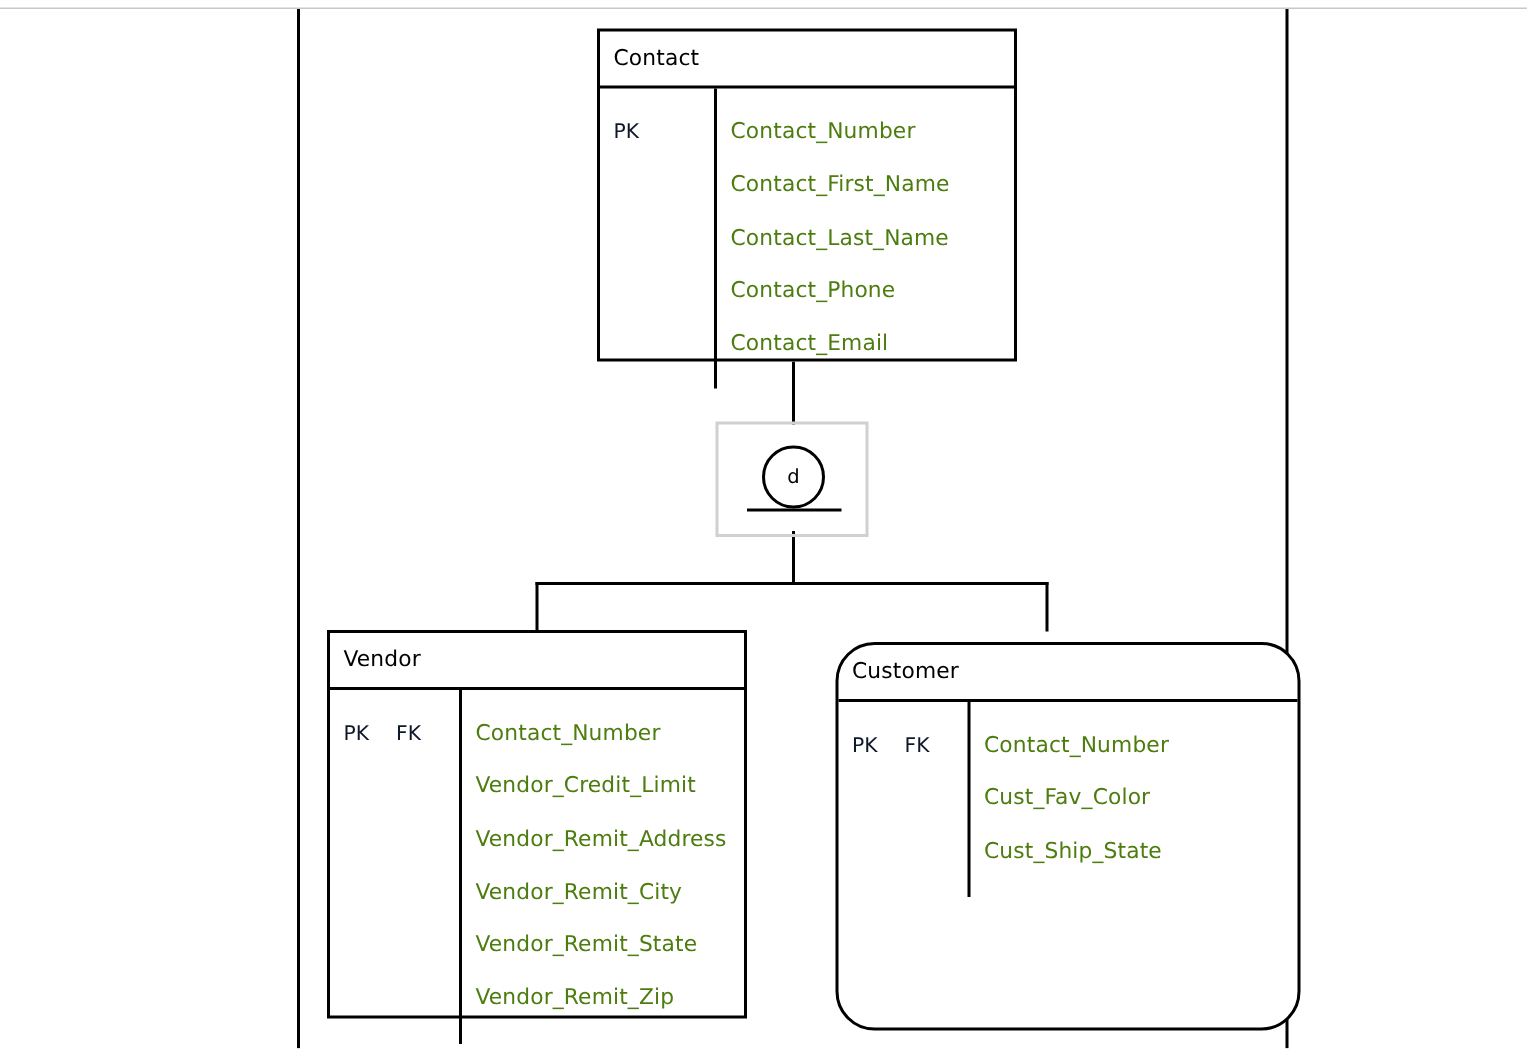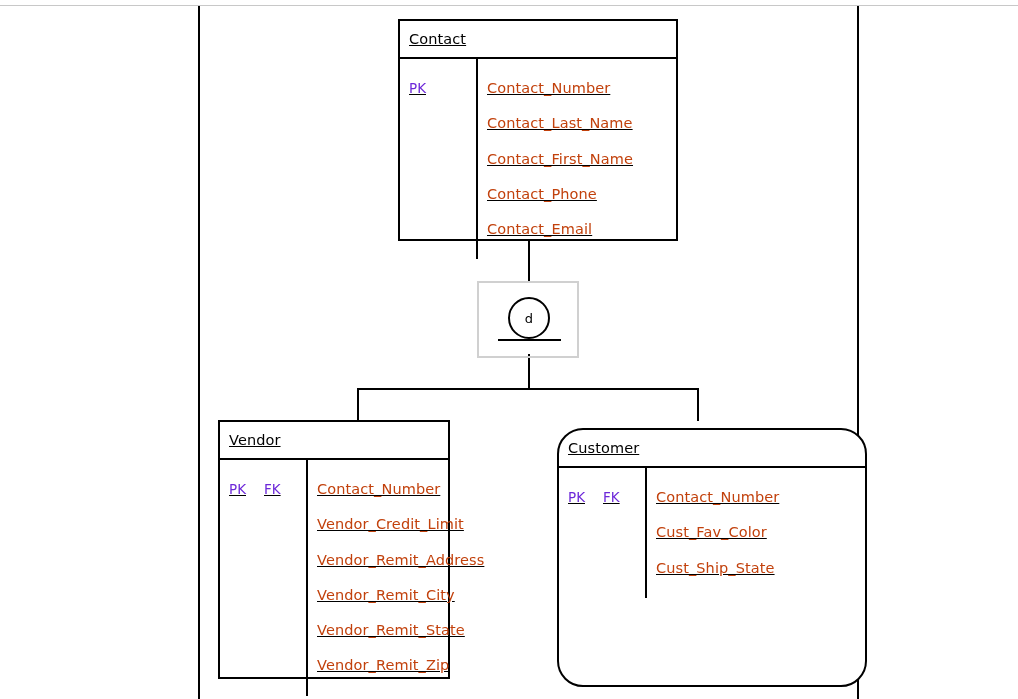--- a/index.html
+++ b/index.html
@@ -36,21 +36,20 @@
   }
   .page-edge.left  { left: 198px; }
   .page-edge.right { left: 857px; }
 
   
   .entity {
     position: absolute;
     box-sizing: border-box;
     border: 2px solid #000000;
     background: #ffffff;
-    text-decoration: underline;
   }
   .entity-header {
     box-sizing: border-box;
     height: 38px;
     border-bottom: 2px solid #000000;
     display: flex;
     align-items: center;
     padding-left: 9px;
     font-size: 14.5px;
     color: #000000;
@@ -63,54 +62,54 @@
   .key-col {
     box-sizing: border-box;
     border-right: 2px solid #000000;
     flex: 0 0 auto;
     padding-top: 12px;
     padding-left: 9px;
     display: flex;
     align-items: flex-start;
     gap: 18px;
     font-size: 13.5px;
-    color: #6d28d9;
+    color: #0f172a;
   }
   .attr-col {
     box-sizing: border-box;
     flex: 1 1 auto;
     padding: 12px 0 12px 9px;
     display: flex;
     flex-direction: column;
   }
   .attr {
     font-size: 14.5px;
     line-height: 35.3px;
-    color: #c2410c;
+    color: #4d7c0f;
     white-space: nowrap;
     letter-spacing: 0.1px;
   }
   .key-flag {
     line-height: 35.3px;
   }
 
   
   #contact-entity {
     left: 398px;
     top: 19px;
     width: 280px;
     height: 222px;
   }
   #contact-entity .key-col { width: 78px; }
 
   
   #vendor-entity {
     left: 218px;
     top: 420px;
-    width: 232px;
+    width: 280px;
     height: 259px;
   }
   #vendor-entity .key-col { width: 88px; }
 
   
   #customer-entity {
     left: 557px;
     top: 428px;
     width: 310px;
     height: 259px;
@@ -189,22 +188,22 @@
   <div class="line-v" id="drop-customer"></div>
 
   <div class="entity" id="contact-entity">
     <div class="entity-header">Contact</div>
     <div class="entity-body">
       <div class="key-col">
         <span class="key-flag">PK</span>
       </div>
       <div class="attr-col">
         <div class="attr">Contact_Number</div>
+        <div class="attr">Contact_First_Name</div>
         <div class="attr">Contact_Last_Name</div>
-        <div class="attr">Contact_First_Name</div>
         <div class="attr">Contact_Phone</div>
         <div class="attr">Contact_Email</div>
       </div>
     </div>
   </div>
 
   <div id="disjoint-selection"></div>
   <div id="disjoint-bar"></div>
   <div id="disjoint-circle">
     <span>d</span>

